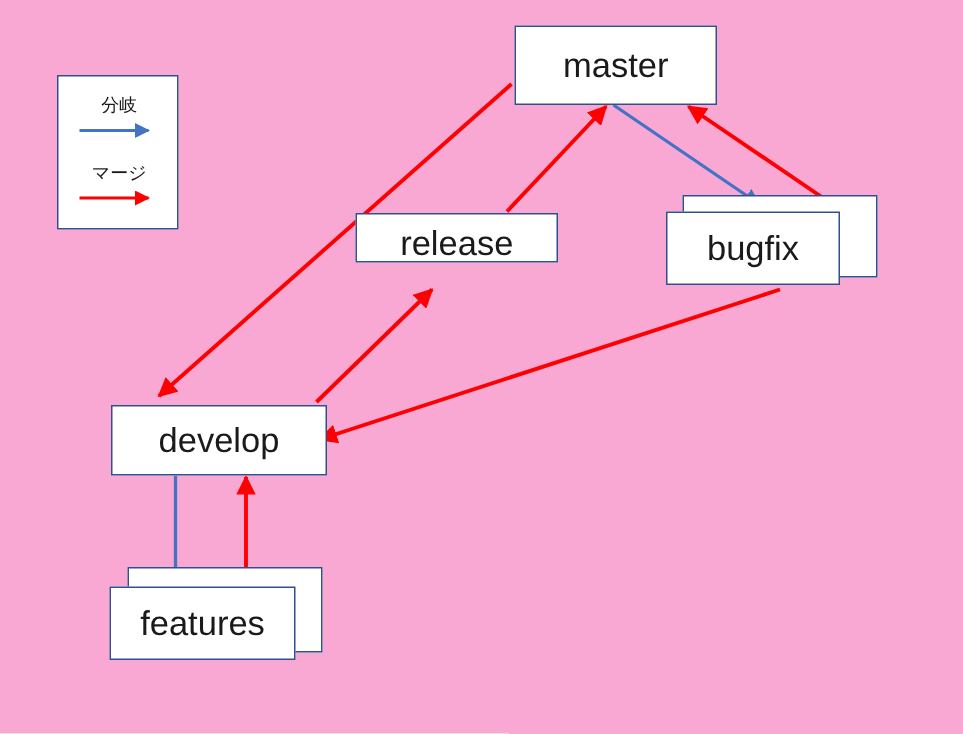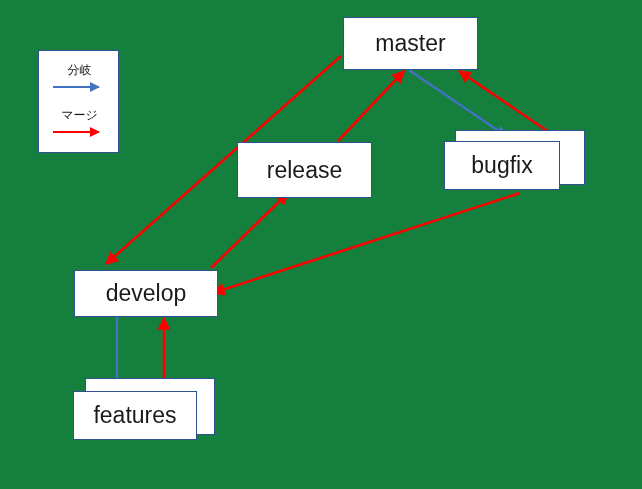--- a/index.html
+++ b/index.html
@@ -8,21 +8,21 @@
     padding: 0;
     background: #ffffff;
   }
   body {
     font-family: "Liberation Sans", "DejaVu Sans", sans-serif;
   }
   #canvas {
     position: relative;
     width: 642px;
     height: 489px;
-    background: #15803d;
+    background: #f9a8d4;
     overflow: hidden;
   }
   #edges {
     position: absolute;
     left: 0;
     top: 0;
     width: 642px;
     height: 489px;
     pointer-events: none;
   }
@@ -100,21 +100,21 @@
         <line x1="520" y1="193" x2="213" y2="293" stroke="#ff0000" stroke-width="2.6" marker-end="url(#arrow-merge)"></line>
         <line x1="117" y1="317" x2="117" y2="392" stroke="#4472c4" stroke-width="2.2" marker-end="url(#arrow-branch)"></line>
         <line x1="164" y1="392" x2="164" y2="318" stroke="#ff0000" stroke-width="2.6" marker-end="url(#arrow-merge)"></line>
       </g>
   </svg>
 
   <div id="node-layer">
       <div class="node" style="left: 343px; top: 17px; width: 135px; height: 53px;">
         <span class="node-label">master</span>
       </div>
-      <div class="node" style="left: 237px; top: 142px; width: 135px; height: 56px;">
+      <div class="node" style="left: 237px; top: 142px; width: 135px; height: 33px; align-items: flex-end;">
         <span class="node-label">release</span>
       </div>
       <div class="node-shadow" style="left: 455px; top: 130px; width: 130px; height: 55px;"></div>
       <div class="node" style="left: 444px; top: 141px; width: 116px; height: 49px;">
         <span class="node-label">bugfix</span>
       </div>
       <div class="node" style="left: 74px; top: 270px; width: 144px; height: 47px;">
         <span class="node-label">develop</span>
       </div>
       <div class="node-shadow" style="left: 85px; top: 378px; width: 130px; height: 57px;"></div>

